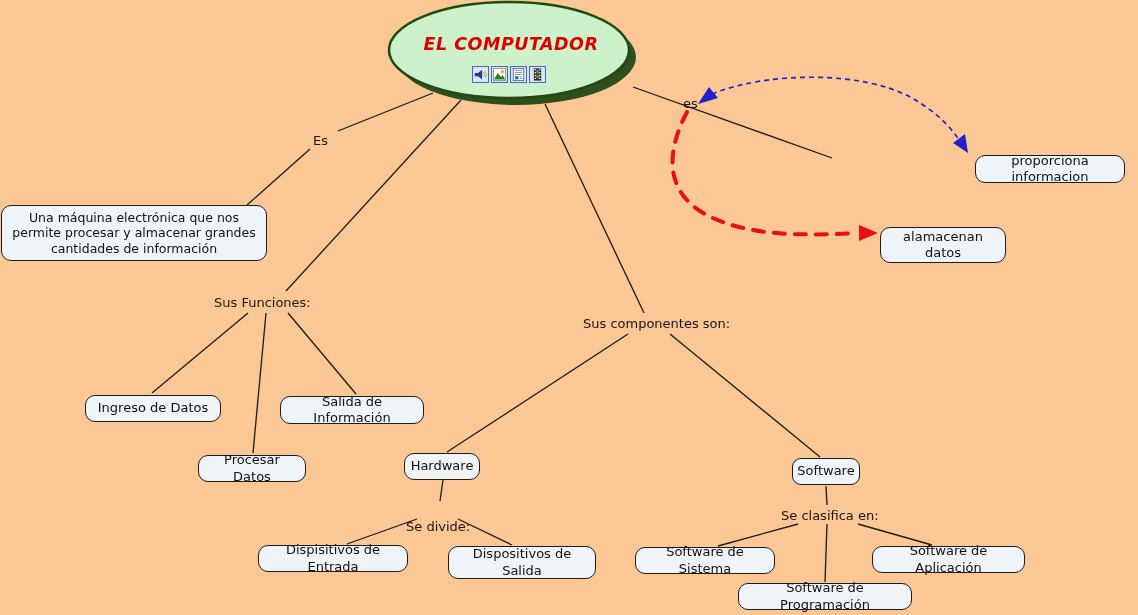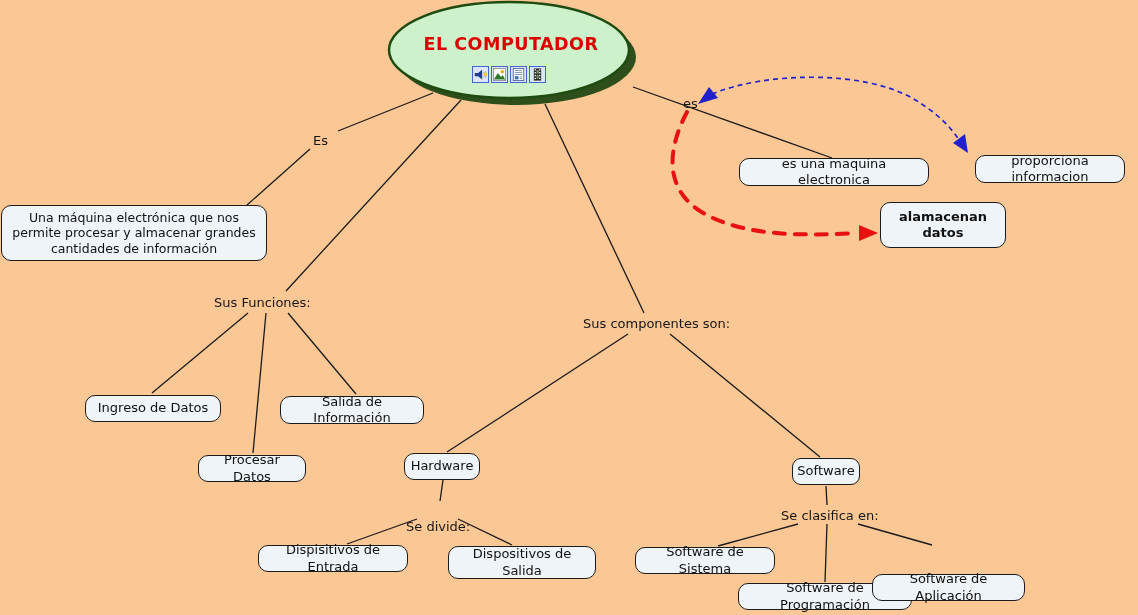--- a/index.html
+++ b/index.html
@@ -24,21 +24,21 @@
     line-height:1.25;
   }
   .phrase{
     position:absolute;
     font-size:13px;color:#161616;
     white-space:nowrap;
   }
   .root-title{
     position:absolute;left:391px;top:34px;width:240px;
     text-align:center;
-    font-size:17.5px;font-weight:bold;
+    font-size:17.5px;font-weight:bold;font-style:italic;
     color:#DD0000;letter-spacing:0.5px;
   }
   .icon-row{
     position:absolute;left:472px;top:66px;width:80px;height:19px;
     display:flex;gap:2px;
   }
   .res-icon{
     width:17px;height:17px;
     box-sizing:border-box;
     border:1px solid #4466cc;
@@ -134,39 +134,38 @@
 
   <div class="phrase" style="left:313px;top:133px;">Es</div>
   <div class="phrase" style="left:683px;top:96px;">es</div>
   <div class="phrase" style="left:214px;top:295px;">Sus Funciones:</div>
   <div class="phrase" style="left:583px;top:316px;">Sus componentes son:</div>
   <div class="phrase" style="left:406px;top:503px;margin-top:16px;">Se divide:</div>
   <div class="phrase" style="left:781px;top:508px;">Se clasifica en:</div>
 
   <div class="concept" style="left:1px;top:205px;width:266px;height:56px;font-size:12.5px;">Una máquina electrónica que nos permite procesar y almacenar grandes cantidades de información</div>
 
-  <div class="concept" style="left:739px;top:158px;width:190px;height:28px;">es una maquina electronica</div>
 
   <div class="concept" style="left:975px;top:155px;width:150px;height:28px;">proporciona informacion</div>
 
-  <div class="concept" style="left:880px;top:202px;width:126px;height:46px;font-weight:bold;">alamacenan datos</div>
+  <div class="concept" style="left:880px;top:227px;width:126px;height:36px;">alamacenan datos</div>
 
   <div class="concept" style="left:85px;top:395px;width:136px;height:27px;">Ingreso de Datos</div>
 
   <div class="concept" style="left:280px;top:396px;width:144px;height:28px;">Salida de Información</div>
 
   <div class="concept" style="left:198px;top:455px;width:108px;height:27px;">Procesar Datos</div>
 
   <div class="concept" style="left:404px;top:453px;width:76px;height:27px;">Hardware</div>
 
   <div class="concept" style="left:792px;top:458px;width:68px;height:27px;border-radius:9px;">Software</div>
 
   <div class="concept" style="left:258px;top:545px;width:150px;height:27px;">Dispisitivos de Entrada</div>
 
   <div class="concept" style="left:448px;top:546px;width:148px;height:33px;">Dispositivos de Salida</div>
 
   <div class="concept" style="left:635px;top:547px;width:140px;height:27px;">Software de Sistema</div>
 
   <div class="concept" style="left:738px;top:583px;width:174px;height:27px;">Software de Programación</div>
 
-  <div class="concept" style="left:872px;top:574px;width:153px;height:27px;">Software de Aplicación</div>
+  <div class="concept" style="left:872px;top:546px;width:153px;height:27px;">Software de Aplicación</div>
 
 </div>
 
 </body></html>

